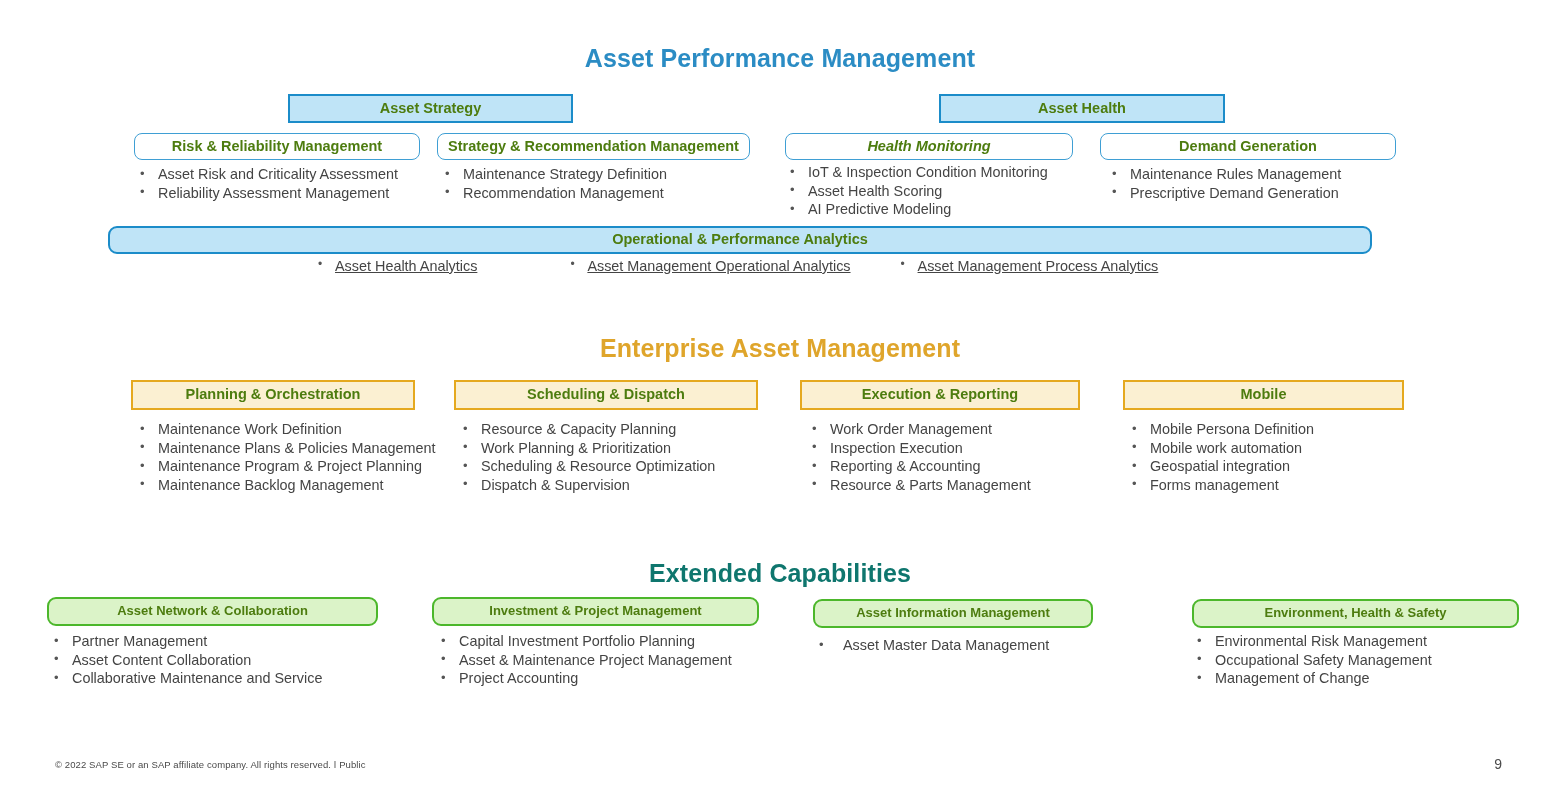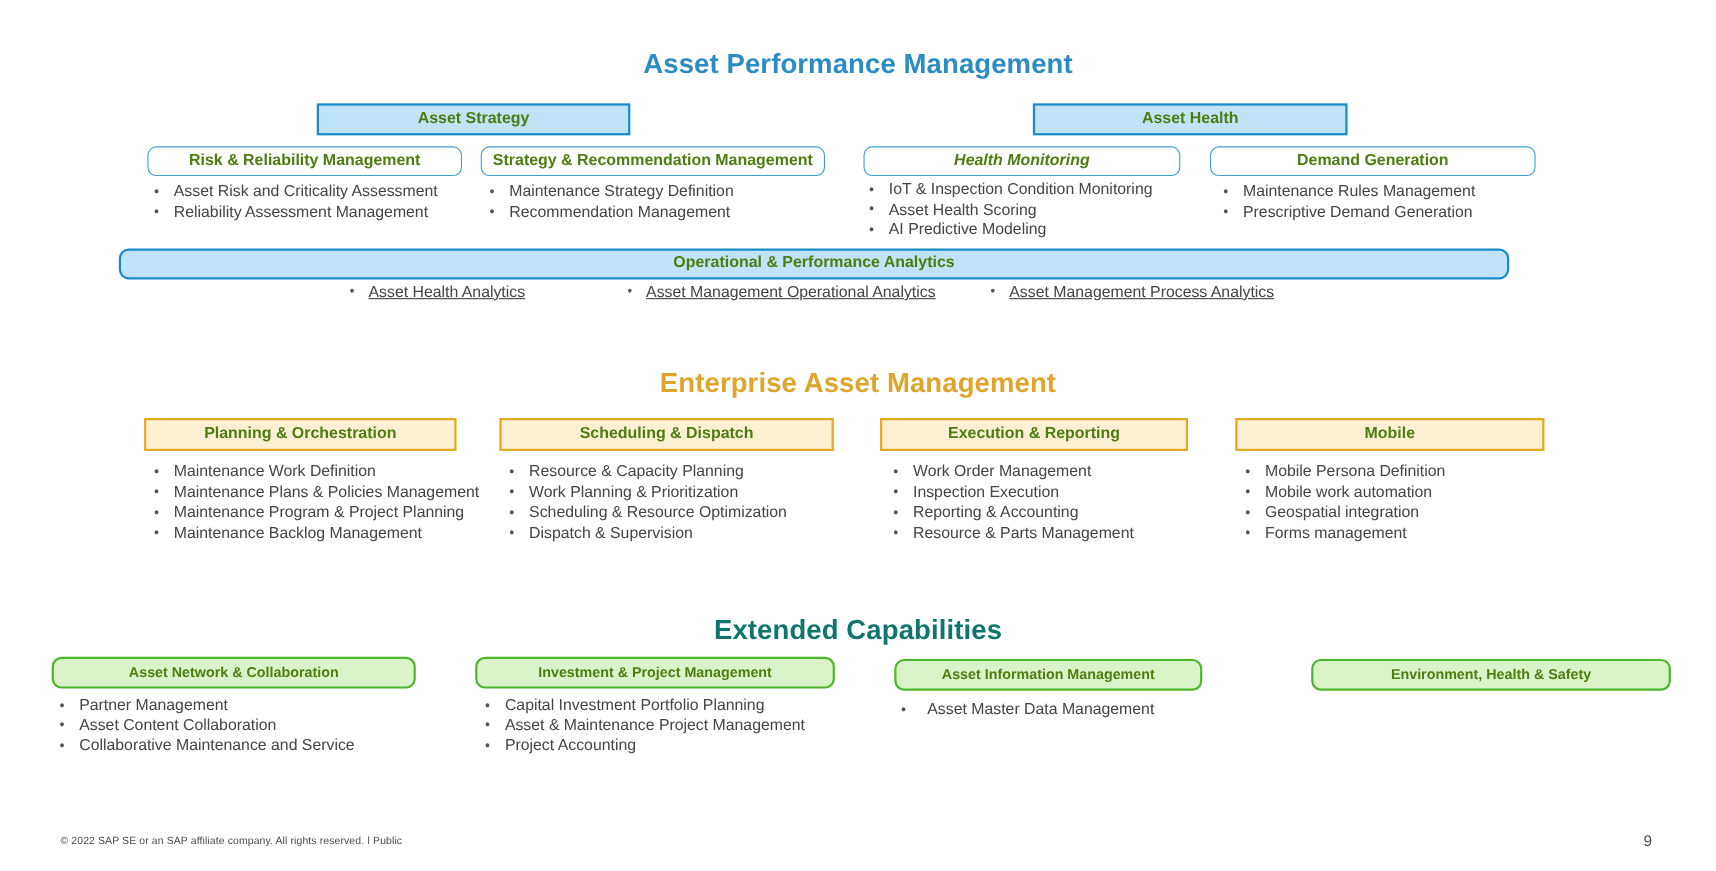--- a/index.html
+++ b/index.html
@@ -267,17 +267,22 @@
   <div class="hdr green" style="left:813px; top:599px; width:280px;">
     <span>Asset Information Management</span>
   </div>
   <ul class="blist" style="left:815px; top:636px;">
     <li style="padding-left:28px;">Asset Master Data Management</li>
   </ul>
 
   <div class="hdr green" style="left:1192px; top:599px; width:327px;">
     <span>Environment, Health &amp; Safety</span>
   </div>
+  <ul class="blist" style="left:1193px; top:632px;">
+    <li>Environmental Risk Management</li>
+    <li>Occupational Safety Management</li>
+    <li>Management of Change</li>
+  </ul>
 
   <div class="footer-text">© 2022 SAP SE or an SAP affiliate company. All rights reserved.  ǀ  Public</div>
   <div class="page-number">9</div>
 
 </div>
 
 </body></html>

